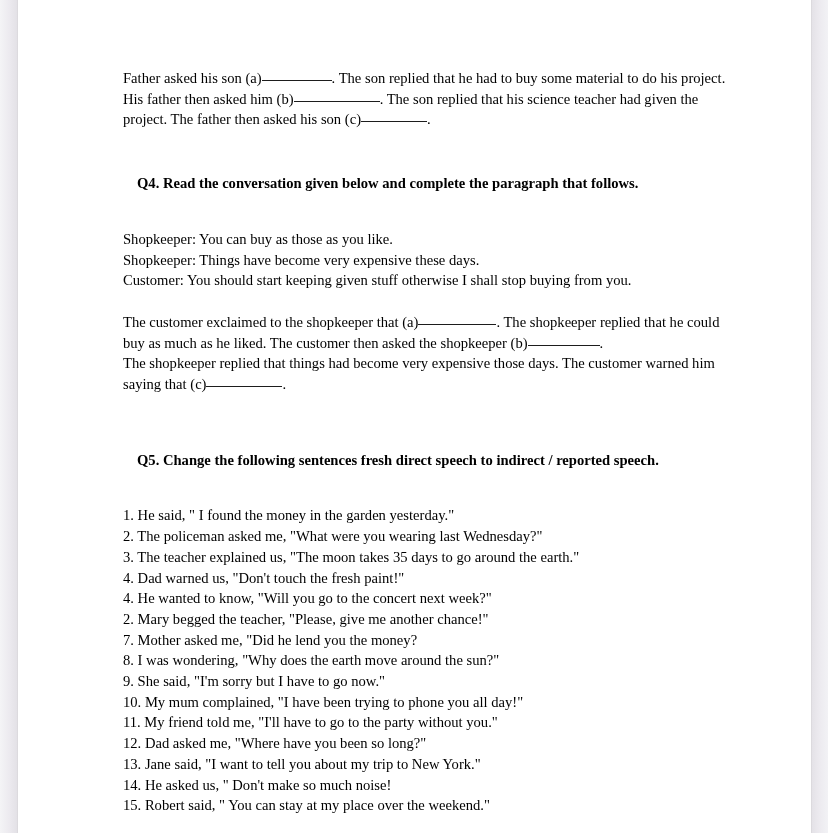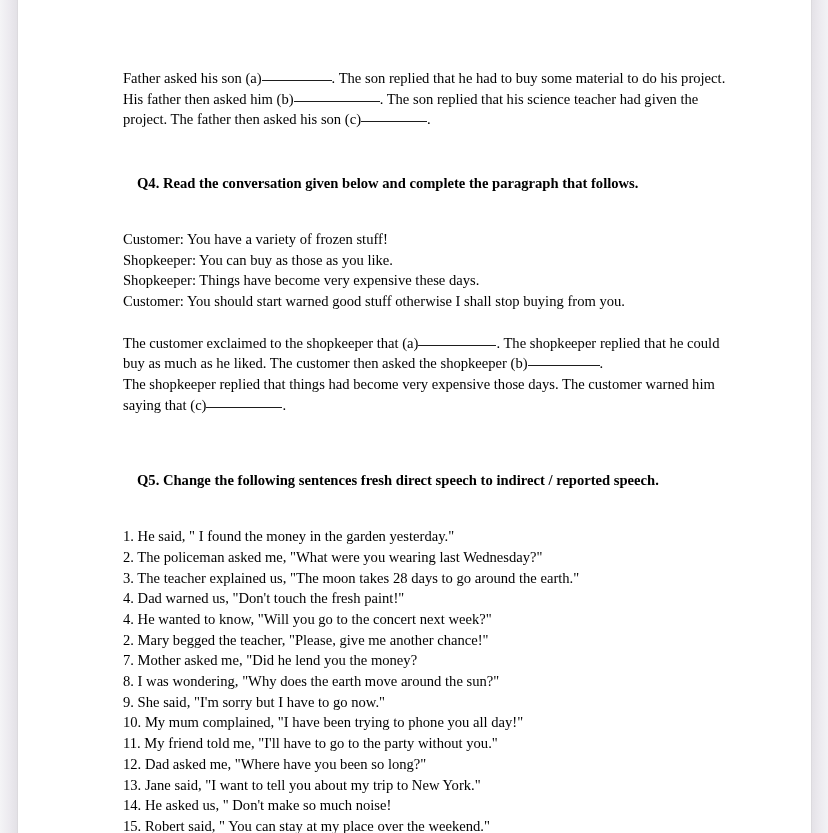--- a/index.html
+++ b/index.html
@@ -103,41 +103,40 @@
 
     <p class="para"><span>Father asked his son (a)</span><span class="blank" style="width: 70px;"></span><span>. The son replied that he had to buy some material to do his project. His father then asked him (b)</span><span class="blank" style="width: 86px;"></span><span>. The son replied that his science teacher had given the project. The father then asked his son (c)</span><span class="blank" style="width: 66px;"></span><span>.</span></p>
 
     <div class="gap-lg"></div>
 
     <p class="heading">Q4. Read the conversation given below and complete the paragraph that follows.</p>
 
     <div class="gap-md"></div>
 
     <div>
-        <p class="convo-line">Customer: You have a variety of frozen stuff!</p>
         <p class="convo-line">Shopkeeper: You can buy as those as you like.</p>
         <p class="convo-line">Shopkeeper: Things have become very expensive these days.</p>
-        <p class="convo-line">Customer: You should start warned good stuff otherwise I shall stop buying from you.</p>
+        <p class="convo-line">Customer: You should start keeping given stuff otherwise I shall stop buying from you.</p>
       </div>
 
     <div class="gap-md"></div>
 
     <p class="para"><span>The customer exclaimed to the shopkeeper that (a)</span><span class="blank" style="width: 78px;"></span><span>. The shopkeeper replied that he could buy as much as he liked. The customer then asked the shopkeeper (b)</span><span class="blank" style="width: 72px;"></span><span>.</span></p>
     <p class="para"><span>The shopkeeper replied that things had become very expensive those days. The customer warned him saying that (c)</span><span class="blank" style="width: 76px;"></span><span>.</span></p>
 
     <div class="gap-xl"></div>
 
     <p class="heading">Q5. Change the following sentences fresh direct speech to indirect / reported speech.</p>
 
     <div class="gap-md"></div>
 
     <div>
         <p class="list-line">1. He said, " I found the money in the garden yesterday."</p>
         <p class="list-line">2. The policeman asked me, "What were you wearing last Wednesday?"</p>
-        <p class="list-line">3. The teacher explained us, "The moon takes 28 days to go around the earth."</p>
+        <p class="list-line">3. The teacher explained us, "The moon takes 35 days to go around the earth."</p>
         <p class="list-line">4. Dad warned us, "Don't touch the fresh paint!"</p>
         <p class="list-line">4. He wanted to know, "Will you go to the concert next week?"</p>
         <p class="list-line">2. Mary begged the teacher, "Please, give me another chance!"</p>
         <p class="list-line">7. Mother asked me, "Did he lend you the money?</p>
         <p class="list-line">8. I was wondering, "Why does the earth move around the sun?"</p>
         <p class="list-line">9. She said, "I'm sorry but I have to go now."</p>
         <p class="list-line">10. My mum complained, "I have been trying to phone you all day!"</p>
         <p class="list-line">11. My friend told me, "I'll have to go to the party without you."</p>
         <p class="list-line">12. Dad asked me, "Where have you been so long?"</p>
         <p class="list-line">13. Jane said, "I want to tell you about my trip to New York."</p>

